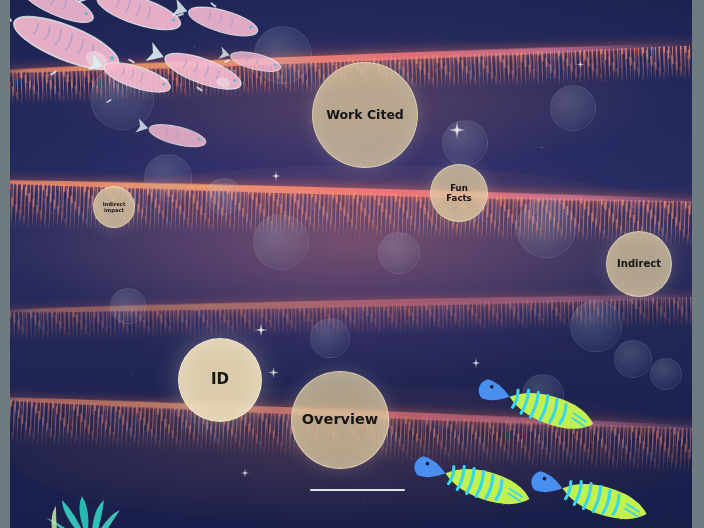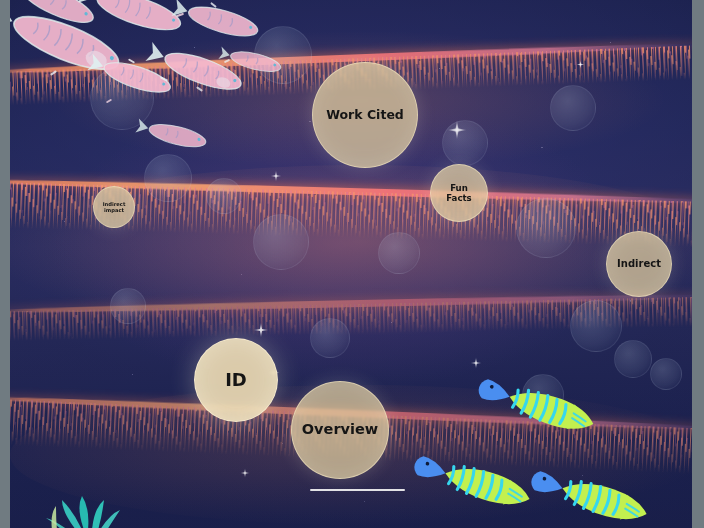--- a/index.html
+++ b/index.html
@@ -193,22 +193,22 @@
     box-shadow: 0 0 26px rgba(255,245,215,.30), inset 0 0 24px rgba(255,252,236,.35);
   }
   .node span { display: block; padding: 0 6px; }
 
   #node-work-cited { left: 302px; top: 62px;  width: 104px; height: 104px; font-size: 12.5px; }
   #node-indirect   { left: 83px;  top: 186px; width: 40px;  height: 40px;  font-size: 5.2px; }
   #node-direct     { left: 219px; top: 184px; width: 48px;  height: 48px;  font-size: 7.2px; }
   #node-fun-facts  { left: 420px; top: 164px; width: 56px;  height: 56px;  font-size: 8.6px; }
   #node-specifics  { left: 596px; top: 231px; width: 64px;  height: 64px;  font-size: 10px; }
   #node-comparing  { left: 402px; top: 262px; width: 76px;  height: 76px;  font-size: 11.5px; }
-  #node-id         { left: 184px; top: 338px; width: 82px;  height: 82px;  font-size: 18px; }
-  #node-overview   { left: 281px; top: 381px; width: 96px;  height: 96px;  font-size: 14.5px; }
+  #node-id         { left: 168px; top: 338px; width: 82px;  height: 82px;  font-size: 15px; }
+  #node-overview   { left: 281px; top: 371px; width: 96px;  height: 96px;  font-size: 14.5px; }
 
   
   #progress-line {
     position: absolute;
     left: 300px;
     top: 489px;
     width: 95px;
     height: 2px;
     background: #f2f2f2;
     opacity: .92;

